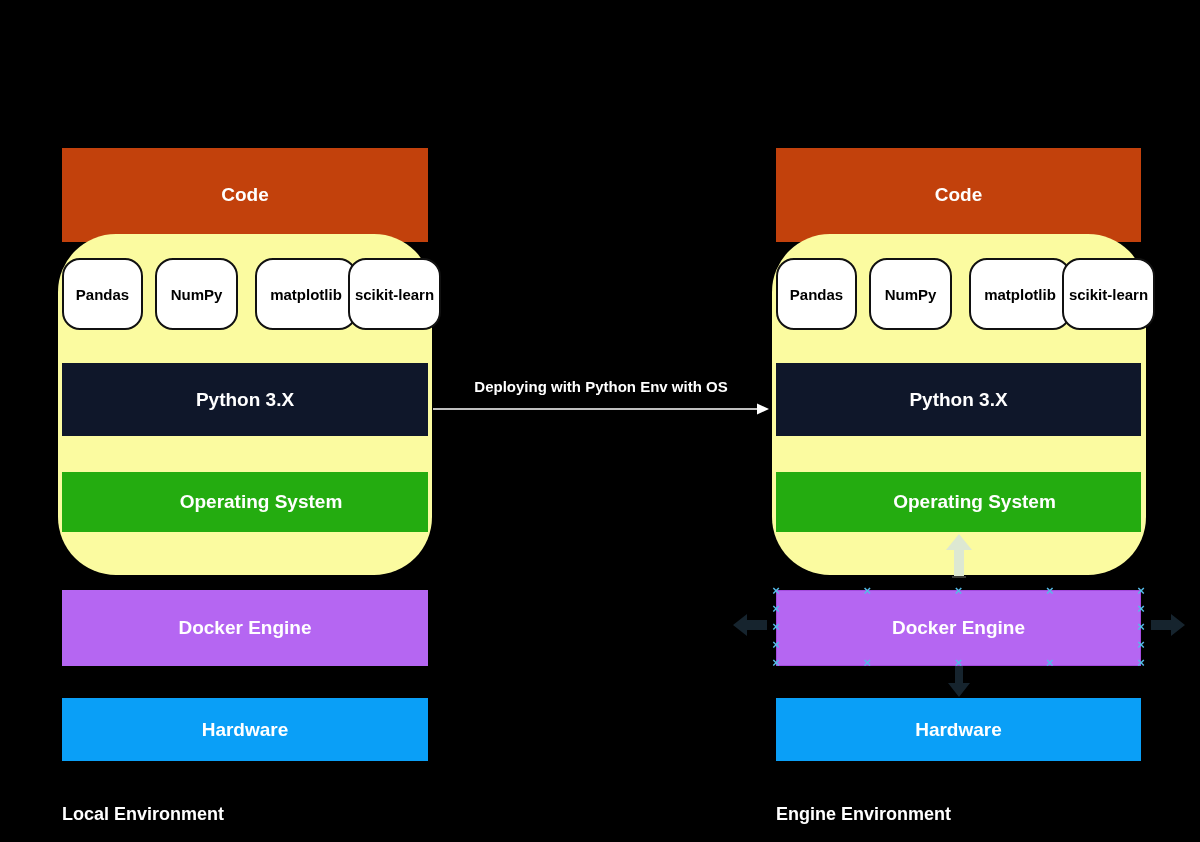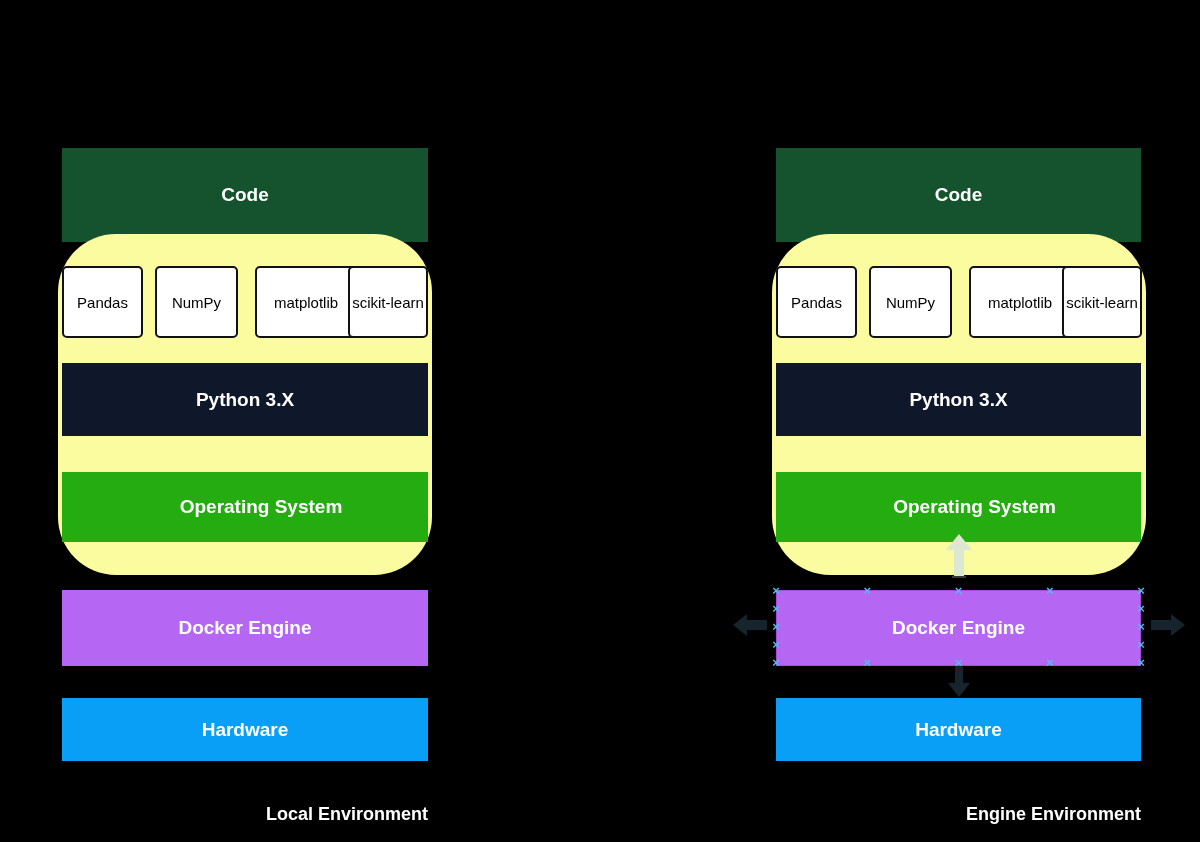--- a/index.html
+++ b/index.html
@@ -9,37 +9,37 @@
   .title{position:absolute;top:12px;left:0;width:1200px;text-align:center;
          color:#fff;font-size:37px;font-weight:bold;letter-spacing:.5px;}
 
   .stack{position:absolute;top:0;height:842px;width:366px;}
   .stack.local{left:62px;}
   .stack.remote{left:776px;width:365px;}
 
   .box{position:absolute;left:0;width:100%;display:flex;align-items:center;justify-content:center;
        font-weight:bold;color:#fff;font-size:19px;box-sizing:border-box;}
 
-  .code-box{top:148px;height:94px;background:#14532d;text-align:center;}
+  .code-box{top:148px;height:94px;background:#c2410c;text-align:center;}
   .env-container{position:absolute;left:-4px;top:234px;width:374px;height:341px;
                  background:#FBFBA0;border-radius:58px;}
   .lib-row{position:absolute;left:0;top:258px;width:100%;height:72px;}
-  .lib-box{position:absolute;top:8px;height:72px;background:#FFFFFF;border:2px solid #111;
-           border-radius:5px;display:flex;align-items:center;justify-content:center;
-           color:#000;font-weight:normal;font-size:15px;box-sizing:border-box;}
+  .lib-box{position:absolute;top:0;height:72px;background:#FFFFFF;border:2px solid #111;
+           border-radius:18px;display:flex;align-items:center;justify-content:center;
+           color:#000;font-weight:bold;font-size:15px;box-sizing:border-box;}
   .lib-0{left:0;width:81px;}
   .lib-1{left:93px;width:83px;text-align:center;}
   .lib-2{left:193px;width:102px;}
-  .lib-3{left:286px;width:80px;}
+  .lib-3{left:286px;width:93px;}
   .python-box{top:363px;height:73px;background:#0f172a;}
-  .os-box{top:472px;height:70px;background:#24AC10;padding-left:32px;}
+  .os-box{top:472px;height:60px;background:#24AC10;padding-left:32px;}
   .docker-box{top:590px;height:76px;background:#B566F2;}
   .remote .docker-box{border:1.5px solid #A44BE0;}
   .hardware-box{top:698px;height:63px;background:#0A9FF7;}
-  .env-label{position:absolute;top:804px;left:0;width:100%;text-align:right;
+  .env-label{position:absolute;top:804px;left:0;width:100%;text-align:left;
              color:#fff;font-weight:bold;font-size:18px;}
 
   .flow-arrow{position:absolute;left:433px;top:378px;width:336px;}
   .flow-arrow .lbl{color:#fff;font-weight:bold;font-size:15px;text-align:center;
                    width:100%;margin-bottom:8px;}
   .flow-arrow svg{display:block;}
 
   
   .sel-handles{position:absolute;left:776px;top:590px;width:365px;height:72px;pointer-events:none;}
   .handle{position:absolute;transform:translate(-50%,-50%);color:#56BBE8;
@@ -82,20 +82,27 @@
     </div>
     <div class="box docker-box">
       <span>Docker Engine</span>
     </div>
     <div class="box hardware-box">
       <span>Hardware</span>
     </div>
     <div class="env-label">Local Environment</div>
   </div>
 
+  <div class="flow-arrow">
+    <div class="lbl">Deploying with Python Env with OS</div>
+    <svg width="336" height="12" viewBox="0 0 336 12">
+      <line x1="0" y1="6" x2="325" y2="6" stroke="#FFFFFF" stroke-width="1.6"></line>
+      <polygon points="324,0.5 336,6 324,11.5" fill="#FFFFFF"></polygon>
+    </svg>
+  </div>
 
   <div class="stack remote">
     <div class="box code-box">
       <span>Code</span>
     </div>
     <div class="env-container"></div>
     <div class="lib-row">
       <div class="lib-box lib-0">
         <span>Pandas</span>
       </div>

